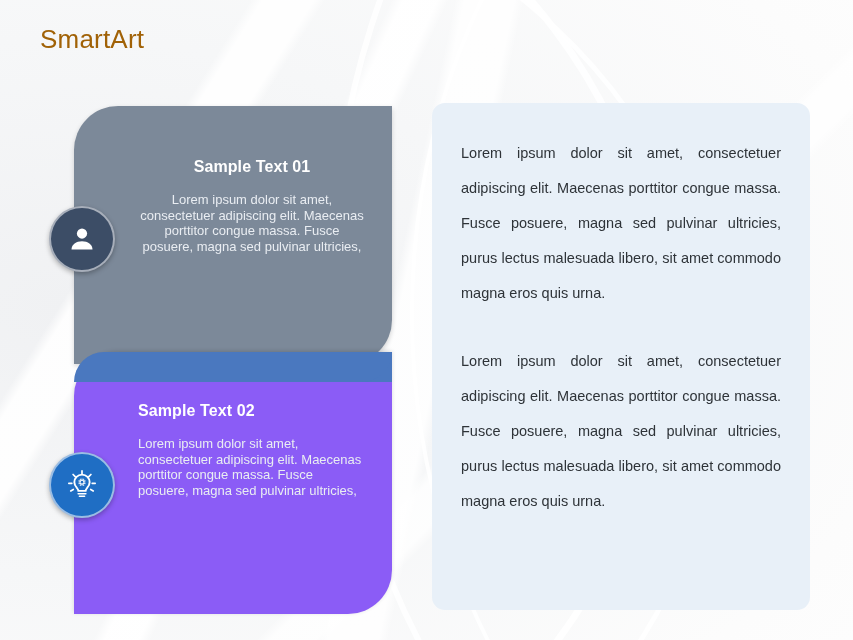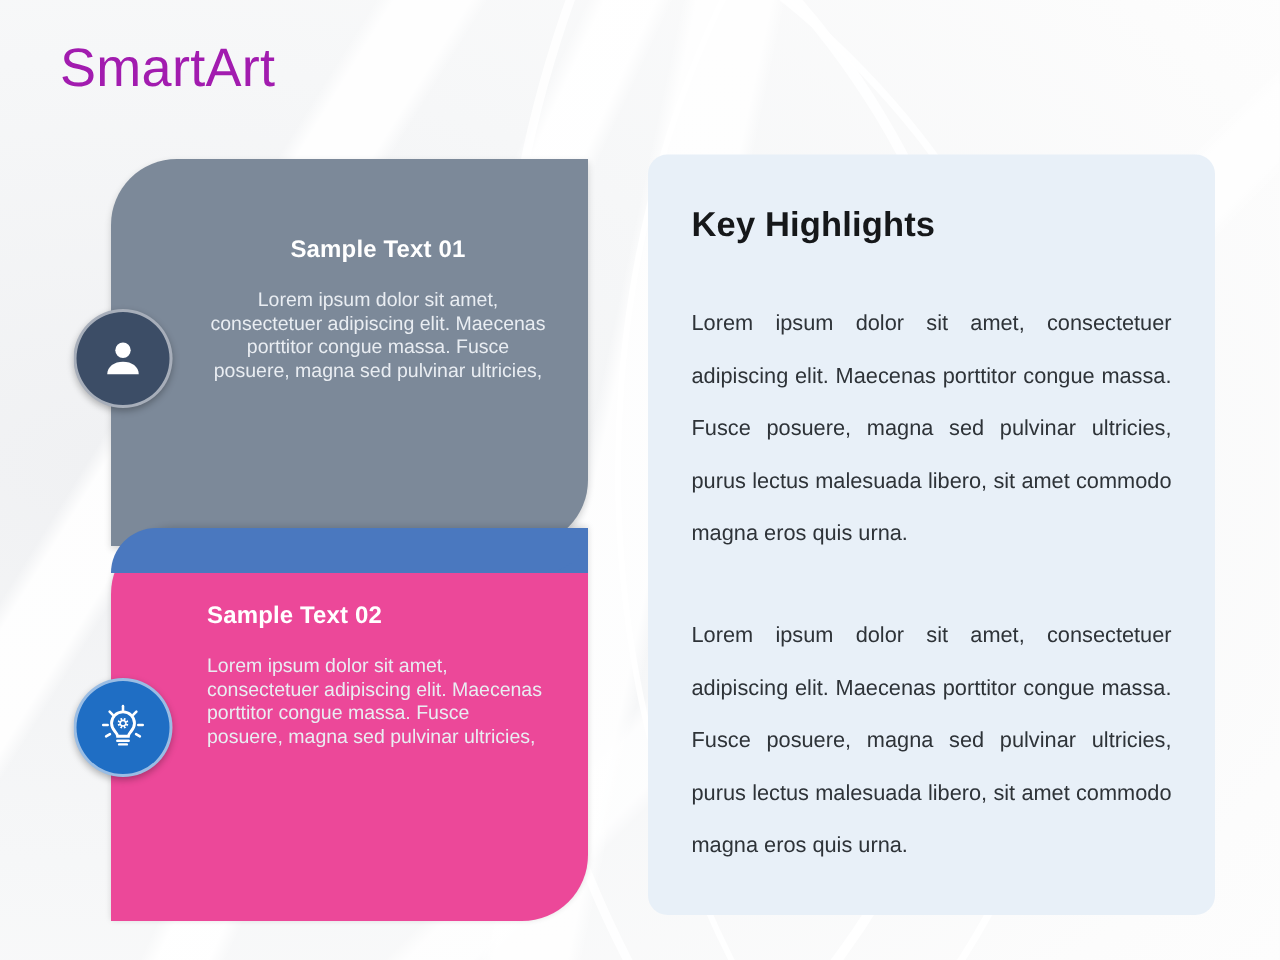--- a/index.html
+++ b/index.html
@@ -43,23 +43,23 @@
   .bg-arc.a1 { left: -600px; top: -220px; width: 1250px; height: 1100px; }
   .bg-arc.a2 { left: -540px; top: -150px; width: 1250px; height: 1060px; border-width: 5px; }
   .bg-arc.a3 { left: 330px;  top: -380px; width: 1000px; height: 1300px; border-width: 6px; }
   .bg-arc.a4 { left: 410px;  top: -300px; width: 980px;  height: 1220px; border-width: 4px; }
 
   
   #title {
     position: absolute;
     left: 40px;
     top: 24px;
-    font-size: 36px;
+    font-size: 26px;
     font-weight: 400;
-    color: #a21caf;
+    color: #a16207;
     letter-spacing: 0.2px;
     white-space: nowrap;
   }
 
   
   .card {
     position: absolute;
     box-sizing: border-box;
   }
 
@@ -74,21 +74,21 @@
     border-bottom-left-radius: 0px;
     border-bottom-right-radius: 44px;
     box-shadow: 0 2px 5px rgba(0,0,0,0.16);
   }
 
   #card-2 {
     left: 74px;
     top: 352px;
     width: 318px;
     height: 262px;
-    background: #ec4899;
+    background: #8b5cf6;
     border-top-left-radius: 44px;
     border-top-right-radius: 0px;
     border-bottom-left-radius: 0px;
     border-bottom-right-radius: 44px;
     box-shadow: 0 -1px 4px rgba(0,0,0,0.14);
   }
   
   #card-2 .band {
     position: absolute;
     left: 0;
@@ -248,18 +248,17 @@
         <line x1="18.3" y1="13.3" x2="19.7" y2="13.3"></line>
         <line x1="13.4" y1="10.7" x2="14.4" y2="11.7"></line>
         <line x1="17.6" y1="14.9" x2="18.6" y2="15.9"></line>
         <line x1="18.6" y1="10.7" x2="17.6" y2="11.7"></line>
         <line x1="14.4" y1="14.9" x2="13.4" y2="15.9"></line>
       </g>
     </svg>
   </div>
 
   <div id="panel">
-    <div id="panel-title">Key Highlights</div>
     <div class="panel-para">Lorem ipsum dolor sit amet, consectetuer adipiscing elit. Maecenas porttitor congue massa. Fusce posuere, magna sed pulvinar ultricies, purus lectus malesuada libero, sit amet commodo magna eros quis urna.</div>
     <div class="panel-para">Lorem ipsum dolor sit amet, consectetuer adipiscing elit. Maecenas porttitor congue massa. Fusce posuere, magna sed pulvinar ultricies, purus lectus malesuada libero, sit amet commodo magna eros quis urna.</div>
   </div>
 
 </div>
 
 </body></html>

